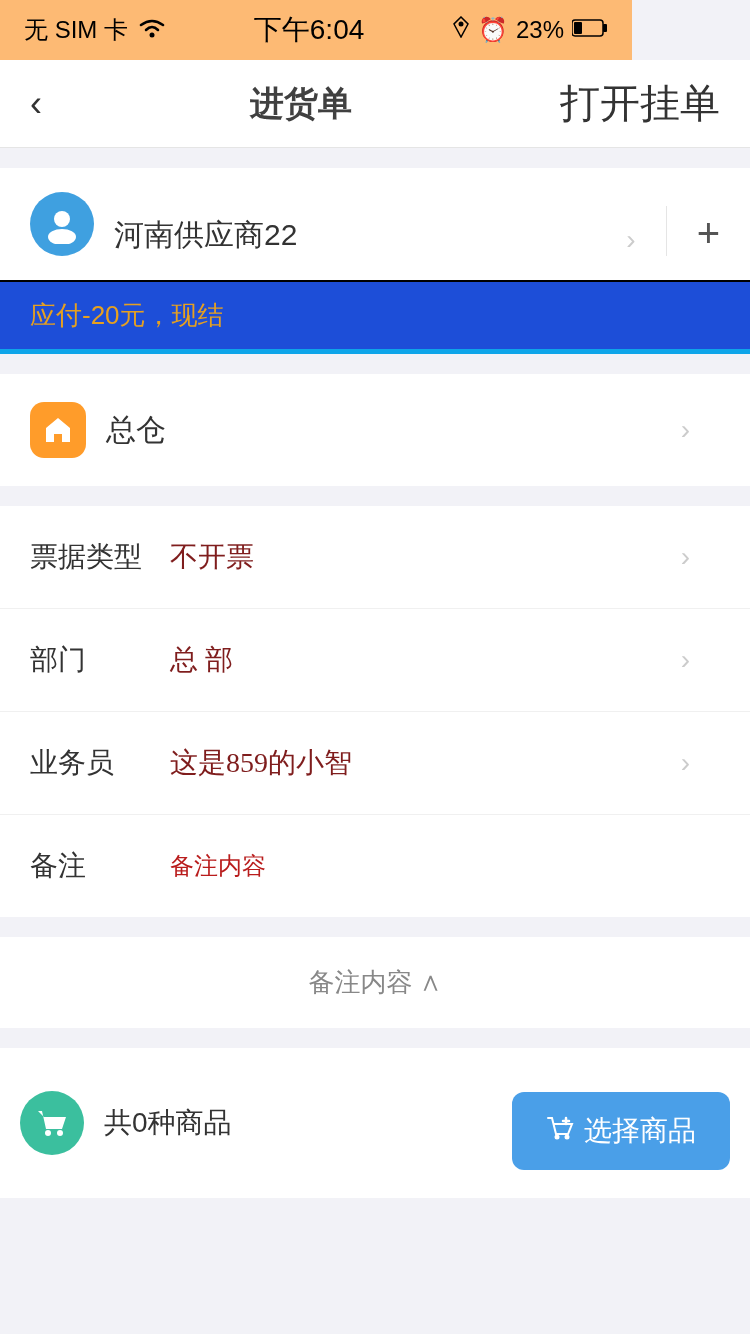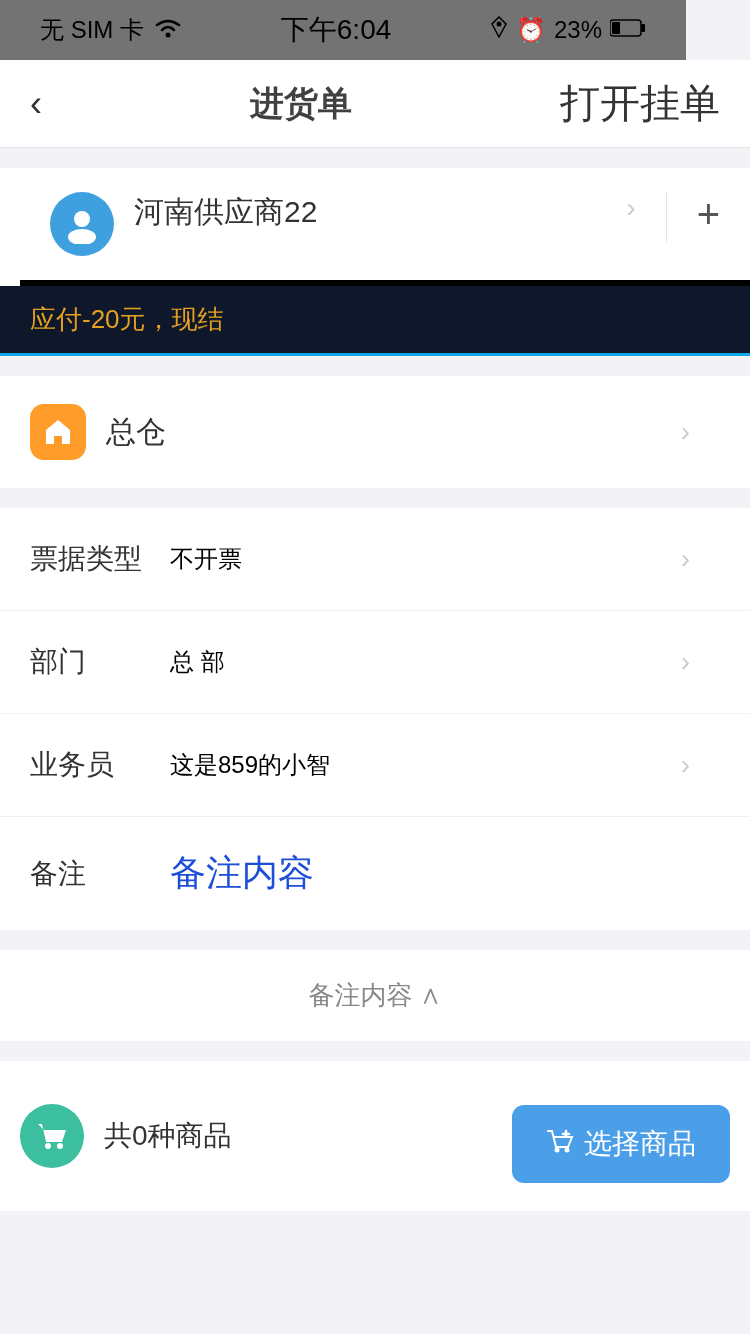--- a/index.html
+++ b/index.html
@@ -8,27 +8,27 @@
       width: 750px;
       min-height: 1334px;
       background: #f2f2f7;
       font-family: -apple-system, "PingFang SC", "Helvetica Neue", Arial, sans-serif;
       font-size: 28px;
       color: #333;
     }
 
     
     .status-bar {
-      width: 686px;
+      width: 632px;
       height: 60px;
-      background: #737373;
+      background: #fdba74;
       display: flex;
       align-items: center;
       justify-content: space-between;
-      padding: 0 40px;
+      padding: 0 24px;
       font-size: 24px;
       color: #000;
     }
     .status-left { display: flex; align-items: center; gap: 10px; }
     .status-center { font-size: 28px; font-weight: 500; }
     .status-right { display: flex; align-items: center; gap: 8px; font-size: 24px; }
 
     
     .nav-bar {
       width: 750px;
@@ -57,25 +57,24 @@
     }
 
     
     .card {
       background: #fff;
     }
 
     
     .supplier-row {
       display: flex;
-      align-items: flex-start;
+      align-items: flex-end;
       padding: 24px 30px;
       background: #fff;
-      border-bottom: 6px solid #000000;
-      margin-left: 20px;
+      border-bottom: 2px solid #000000;
     }
     .supplier-avatar {
       width: 64px;
       height: 64px;
       border-radius: 50%;
       background: #3fa0e0;
       display: flex;
       align-items: center;
       justify-content: center;
       margin-right: 20px;
@@ -98,25 +97,25 @@
     }
     .divider-vertical {
       width: 1px;
       height: 50px;
       background: #e5e5e5;
       margin-right: 30px;
     }
 
     
     .notice-bar {
-      background: #0f172a;
+      background: #1d4ed8;
       padding: 16px 30px;
       font-size: 26px;
       color: #e6a020;
-      border-bottom: 3px solid #0ea5e9;
+      border-bottom: 5px solid #0ea5e9;
     }
 
     
     .warehouse-row {
       display: flex;
       align-items: center;
       padding: 28px 30px;
       background: #fff;
       margin-top: 20px;
     }
@@ -154,28 +153,29 @@
       border-bottom: none;
     }
     .form-label {
       font-size: 28px;
       color: #333;
       width: 120px;
       flex-shrink: 0;
     }
     .form-value {
       flex: 1;
+      font-size: 28px;
+      color: #7f1d1d;
+      padding-left: 20px;
+      font-family: Liberation Serif, serif;
+    }
+    .form-placeholder {
+      flex: 1;
       font-size: 24px;
-      color: #000000;
-      padding-left: 20px;
-    }
-    .form-placeholder {
-      flex: 1;
-      font-size: 36px;
-      color: #1d4ed8;
+      color: #b91c1c;
       padding-left: 20px;
     }
 
     
     .collapse-row {
       background: #fff;
       margin-top: 20px;
       display: flex;
       align-items: center;
       justify-content: center;

